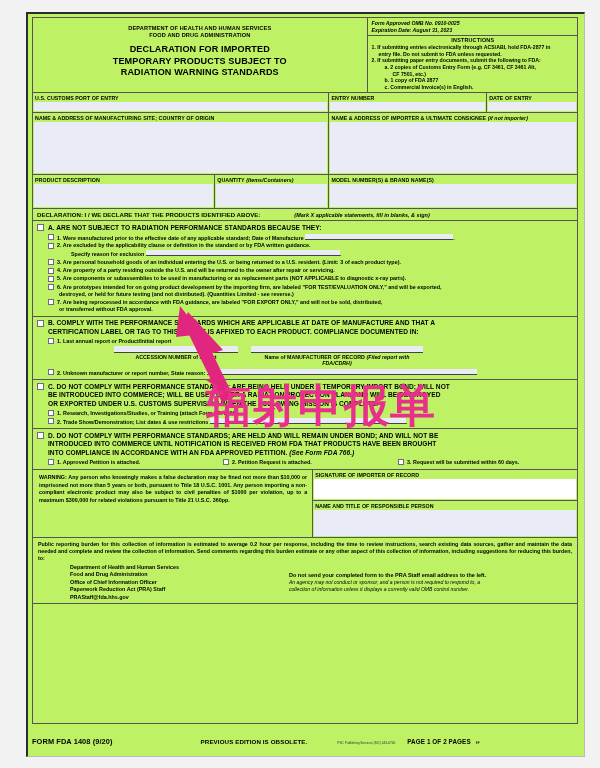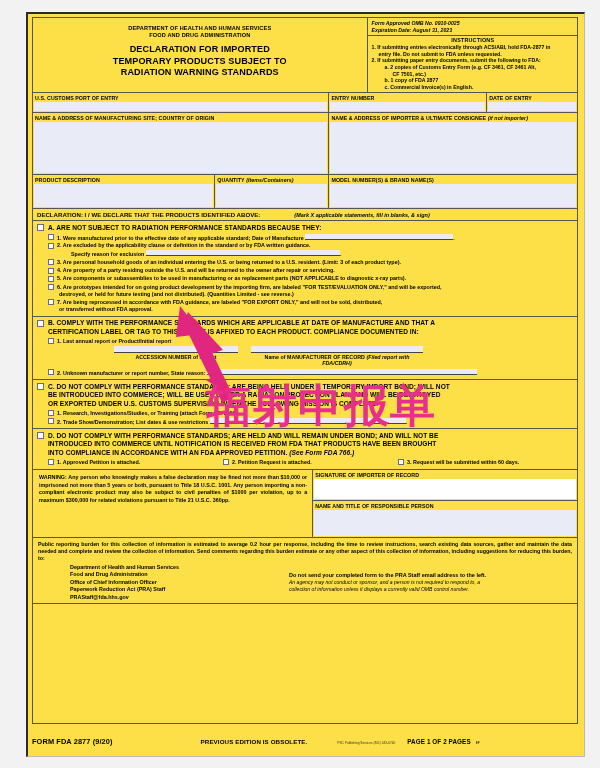--- a/index.html
+++ b/index.html
@@ -9,21 +9,21 @@
     background:#f2f2f2;
     font-family:"Liberation Sans", sans-serif;
     color:#000;
     overflow:hidden;
     position:relative;
   }
   .page {
     position:absolute;
     left:26px; top:12px;
     width:559px; height:745px;
-    background:#fde047;
+    background:#bef264;
     border:1px solid #b9b9b9;
     border-left:2px solid #2c2c2c;
     border-top:2px solid #2c2c2c;
     overflow:hidden;
   }
   .formbox {
     position:absolute;
     left:4px; top:3px; right:6px; bottom:32px;
     border:1px solid #555;
   }
@@ -343,21 +343,21 @@
           <div class="dns" style="margin-top:8px;">Do not send your completed form to the PRA Staff email address to the left.</div>
           <div class="ital">An agency may not conduct or sponsor, and a person is not required to respond to, a</div>
           <div class="ital">collection of information unless it displays a currently valid OMB control number.</div>
         </div>
       </div>
     </div>
 
   </div>
 
   <div class="footer">
-    <span class="ffrom">FORM FDA 2877  (9/20)</span>
+    <span class="ffrom">FORM FDA 1408  (9/20)</span>
     <span class="fprev">PREVIOUS EDITION IS OBSOLETE.</span>
     <span class="fimp">PSC Publishing Services (301) 443-6740</span>
     <span class="fpage">PAGE 1 OF 2 PAGES</span>
     <span class="fend">EF</span>
   </div>
 
   <svg class="arrow" viewBox="0 0 130 200">
     <polygon points="121,192 100,150 113,146 78,108 72,124 88,129 109,171 96,176" fill="#e0267e" transform="translate(-8,-6)"></polygon>
     <path d="M110 190 L72 112" stroke="#e0267e" stroke-width="13" stroke-linecap="butt"></path>
     <polygon points="62,96 84,124 58,127" fill="#e0267e"></polygon>

